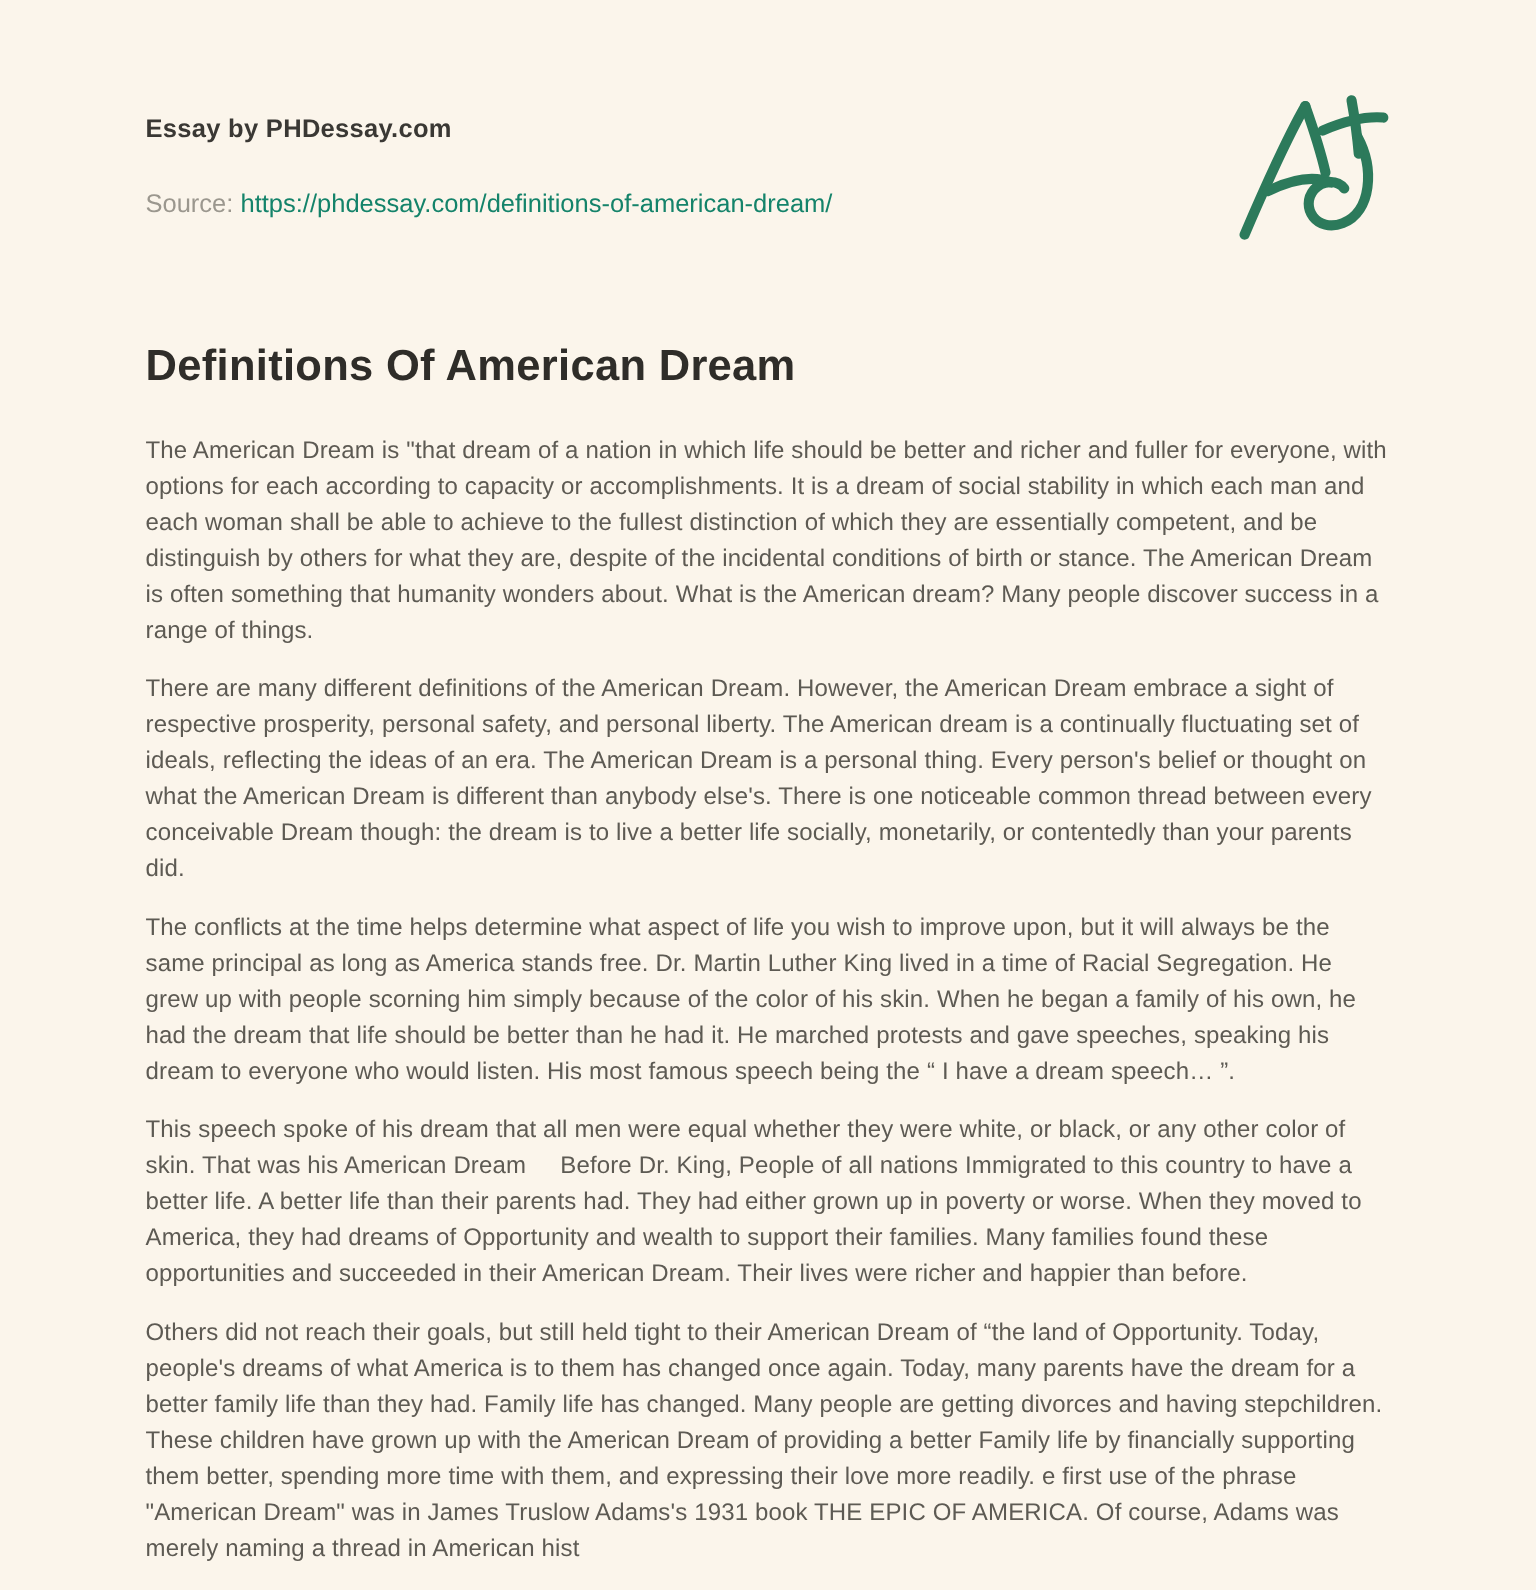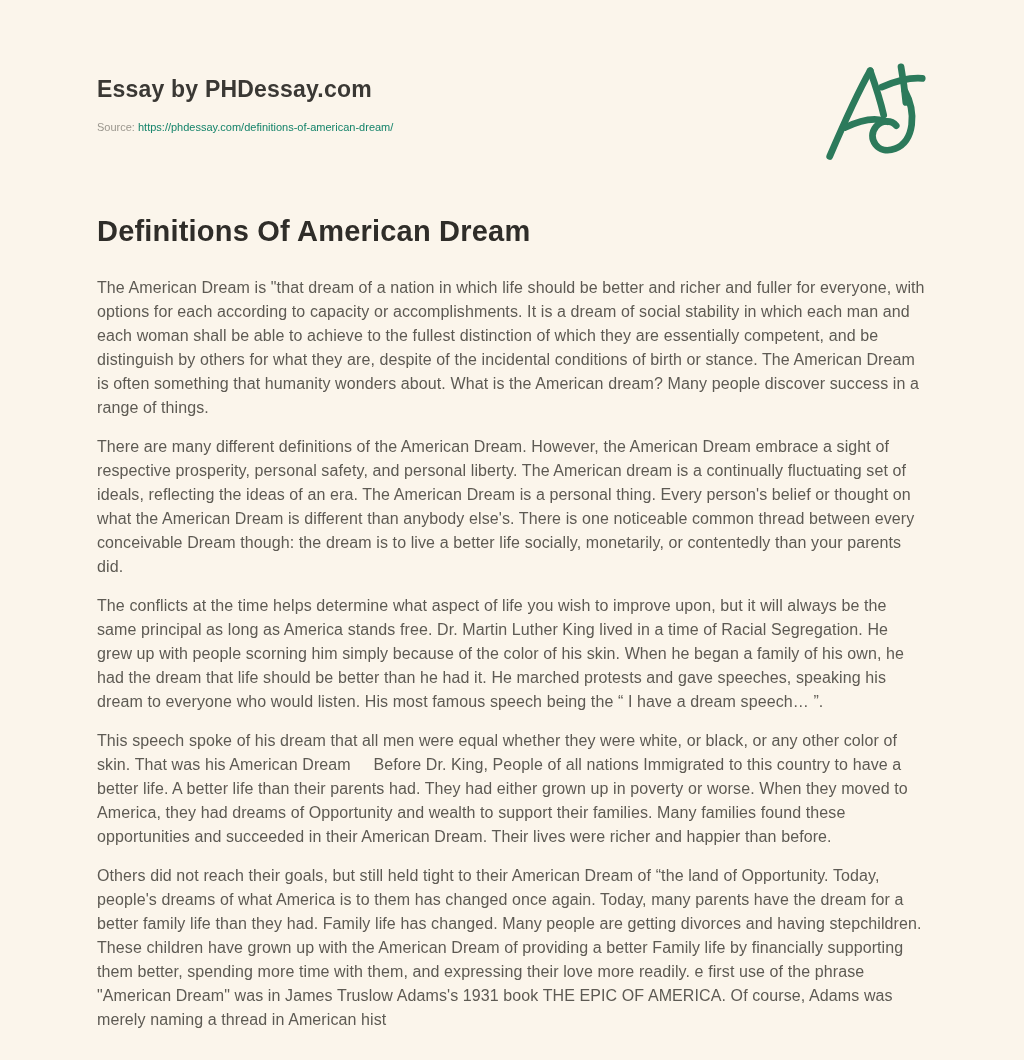--- a/index.html
+++ b/index.html
@@ -10,28 +10,28 @@
     background: #fbf5eb;
     font-family: "Liberation Sans", "DejaVu Sans", sans-serif;
   }
   .page {
     position: relative;
     width: 1024px;
     height: 1060px;
     padding: 76px 98px 0 97px;
   }
   .header-title {
-    font-size: 23px;
+    font-size: 17px;
     font-weight: 700;
     color: #3a3834;
     letter-spacing: 0.2px;
   }
   .source-line {
-    margin-top: 18px;
-    font-size: 11px;
+    margin-top: 30px;
+    font-size: 17px;
     color: #9b978e;
   }
   .source-link {
     color: #14836a;
     text-decoration: none;
   }
   .logo {
     position: absolute;
     top: 62px;
     right: 96px;

